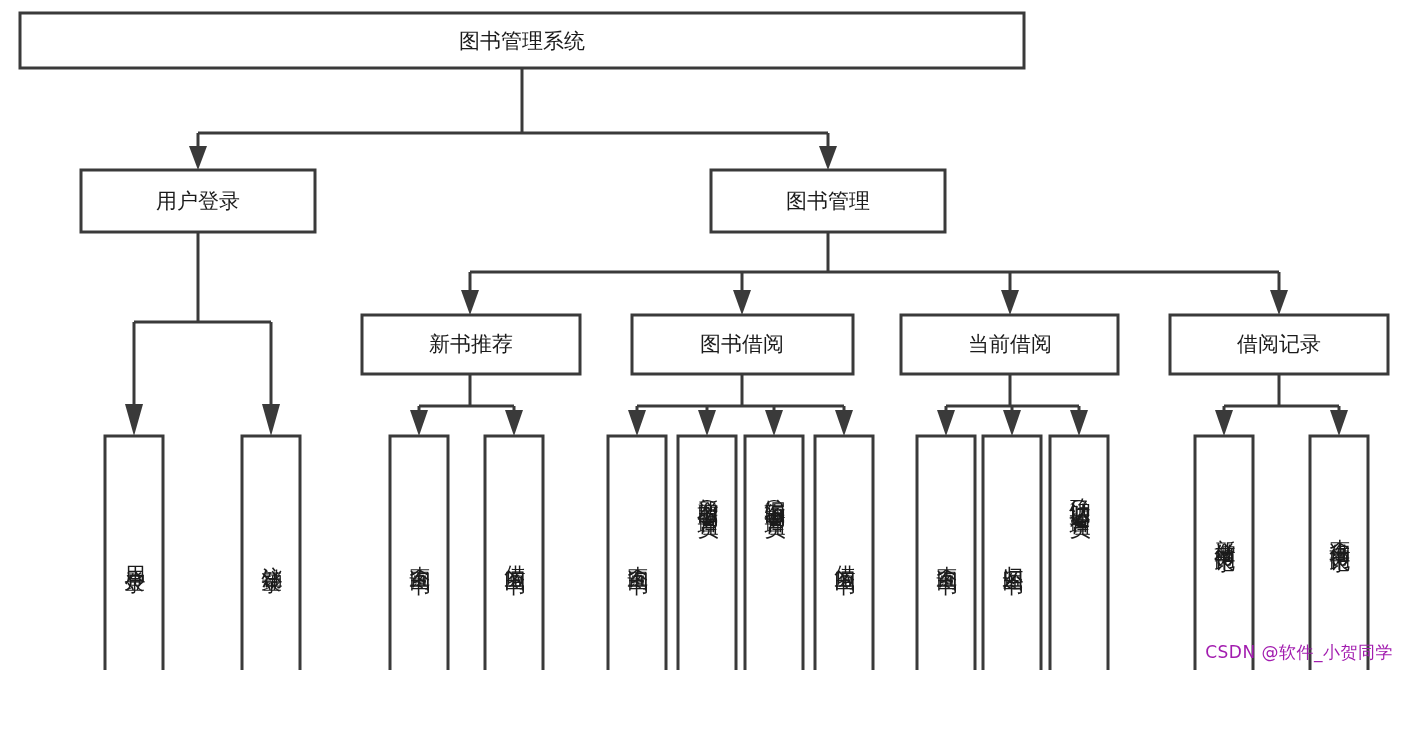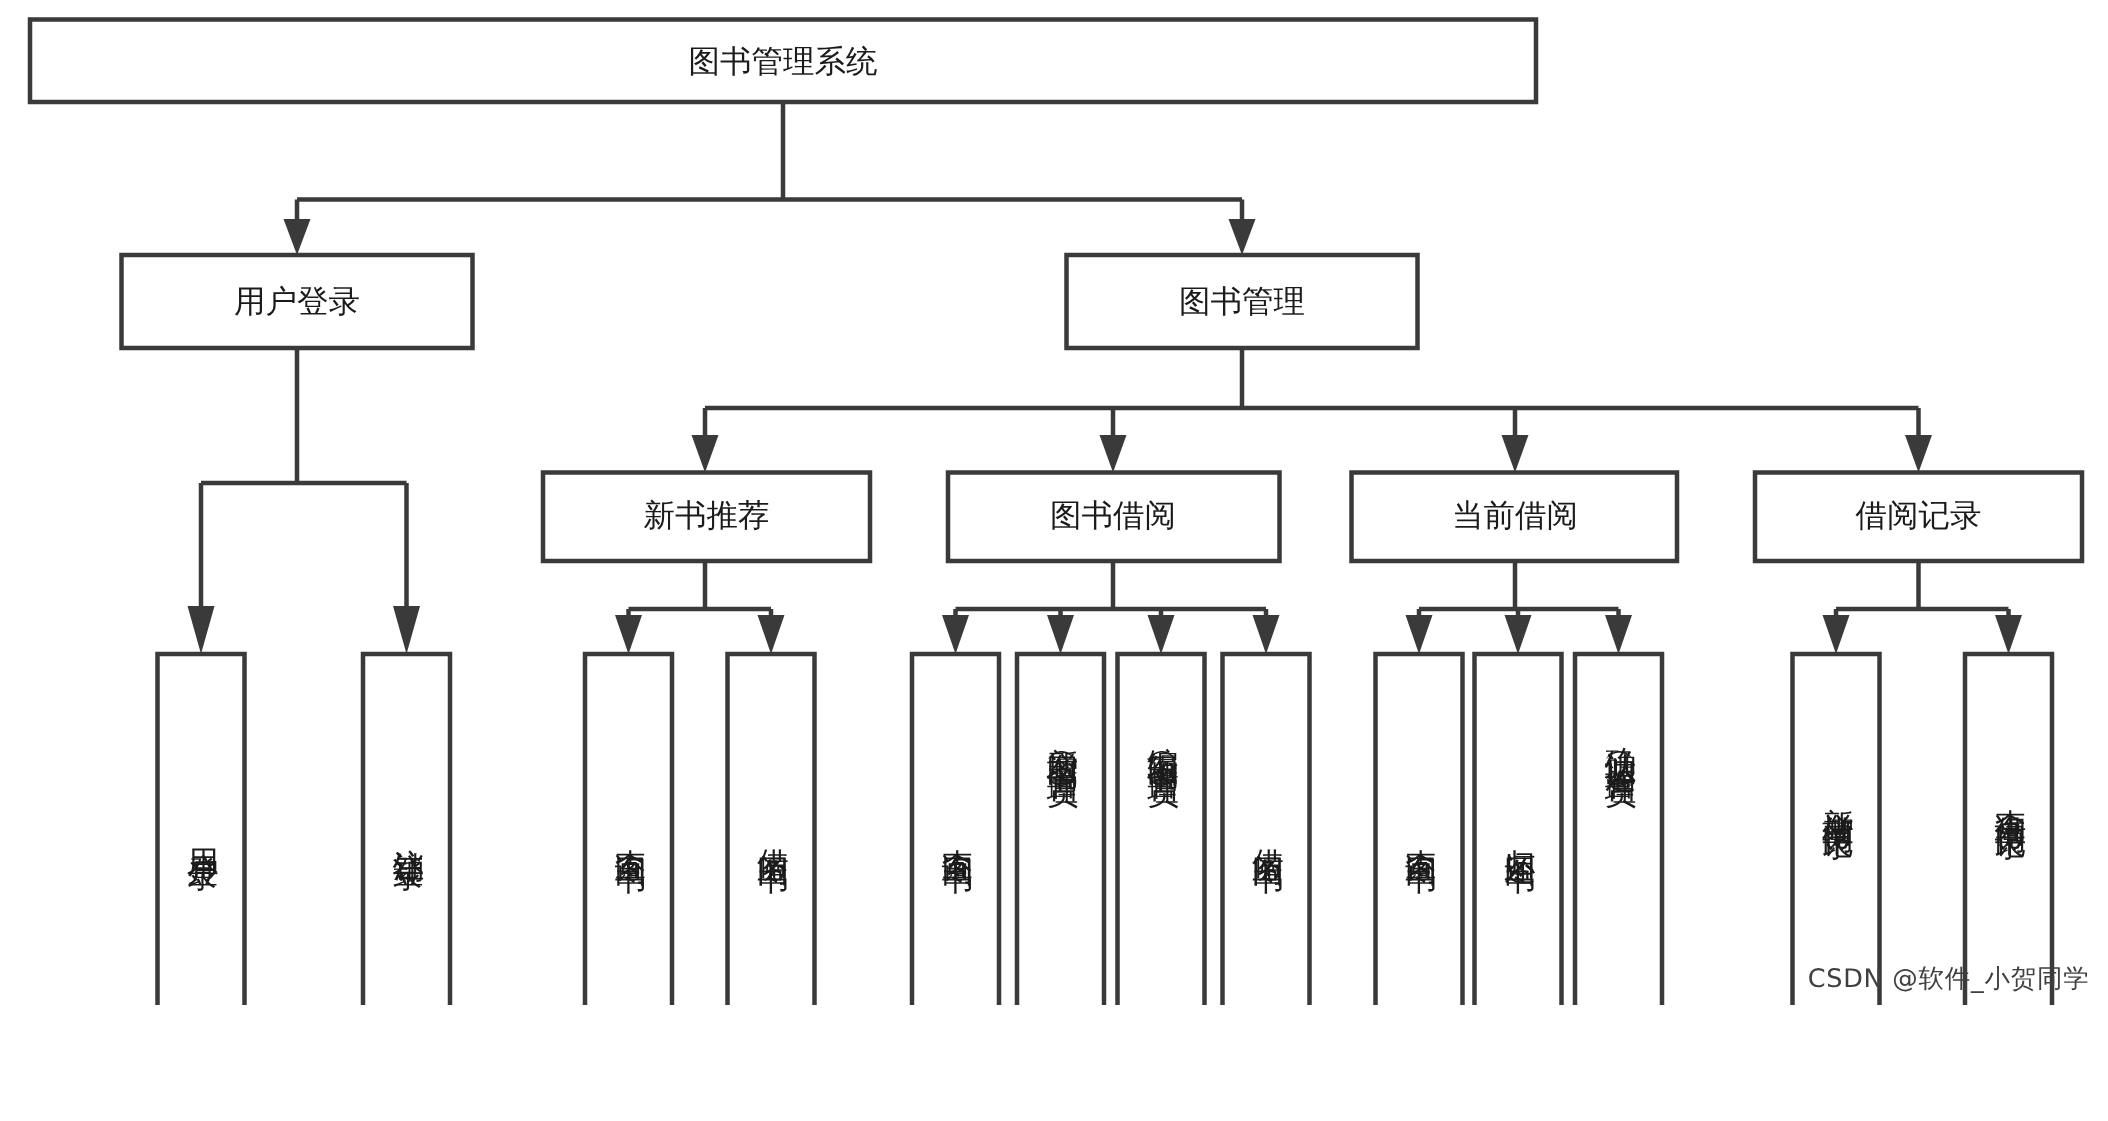--- a/index.html
+++ b/index.html
@@ -50,21 +50,21 @@
   }
   .node-label.vertical {
     font-size: 21px;
   }
   .watermark {
     position: absolute;
     right: 12px;
     bottom: 6px;
     font-family: "DejaVu Sans", "Liberation Sans", sans-serif;
     font-size: 17px;
-    color: #404040;
+    color: #a21caf;
     letter-spacing: 0.5px;
     user-select: none;
   }
 </style>
 </head>
 <body>
 
 <div id="diagram-root">
 
   <svg id="flow" viewBox="0 0 1405 747">

